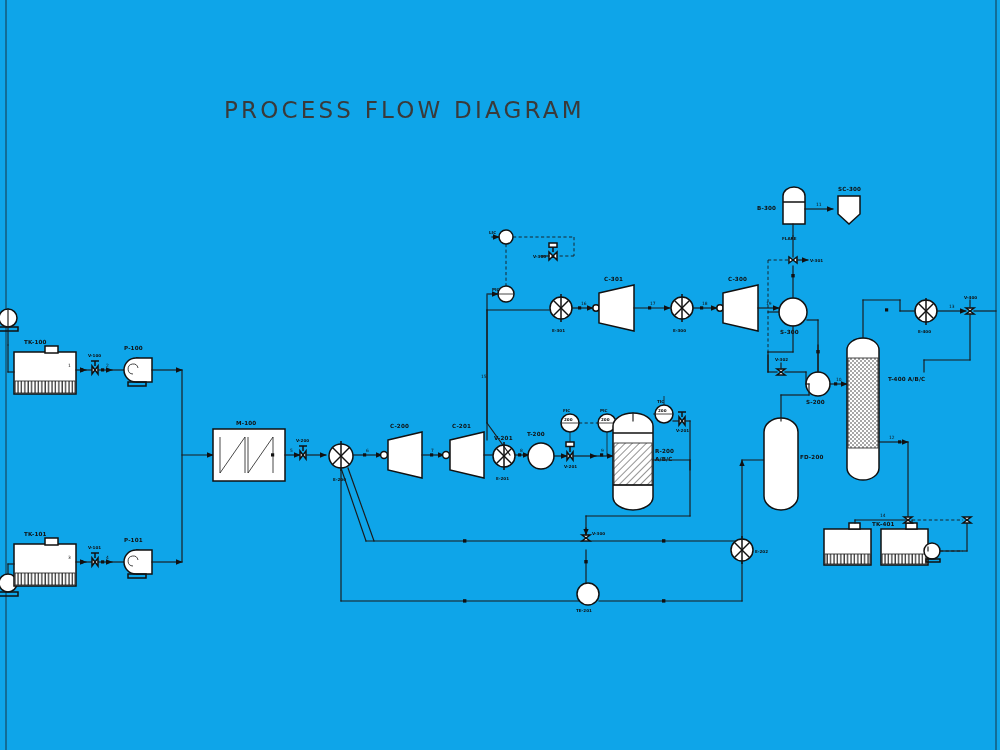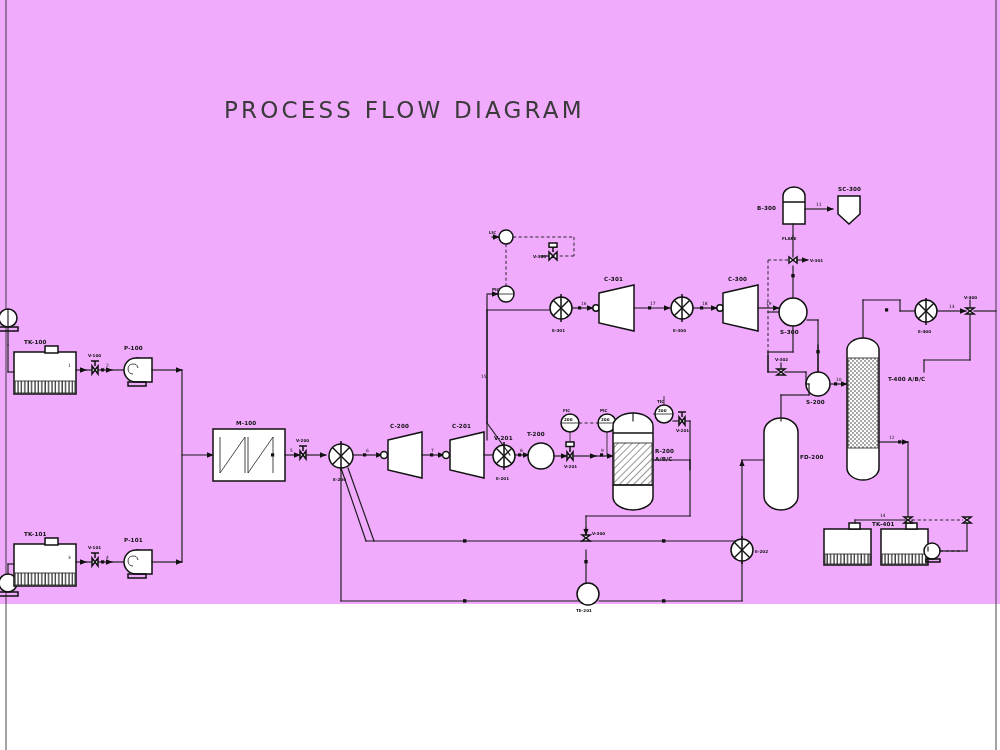--- a/index.html
+++ b/index.html
@@ -1,18 +1,18 @@
 <!DOCTYPE html>
 <html><head>
 <meta charset="utf-8">
 <style>
   html,body{margin:0;padding:0;background:#ffffff;}
   body{width:1000px;height:750px;overflow:hidden;
        font-family:"DejaVu Sans",sans-serif;}
-  #stage{position:relative;width:1000px;height:604px;background:#f0abfc;}
+  #stage{position:relative;width:1000px;height:750px;background:#0ea5e9;}
   svg{display:block;}
   .ln{stroke:#1a1a1a;stroke-width:1.15;fill:none;stroke-linecap:square;}
   .ln-thin{stroke:#1a1a1a;stroke-width:0.8;fill:none;}
   .ln-eq{stroke:#111;stroke-width:1.5;fill:none;}
   .sig{stroke:#1a1a1a;stroke-width:0.9;fill:none;stroke-dasharray:3.2 2.4;}
   .fillw{fill:#ffffff;}
   .title{font-family:"DejaVu Sans",sans-serif;font-size:23px;letter-spacing:3.2px;fill:#3a3a3a;}
   .tag{font-family:"DejaVu Sans",sans-serif;font-size:5.6px;font-weight:bold;fill:#111;letter-spacing:.15px;}
   .snum{font-family:"DejaVu Sans",sans-serif;font-size:4.4px;fill:#111;}
   .itag{font-family:"DejaVu Sans",sans-serif;font-size:4.1px;font-weight:bold;fill:#111;}

